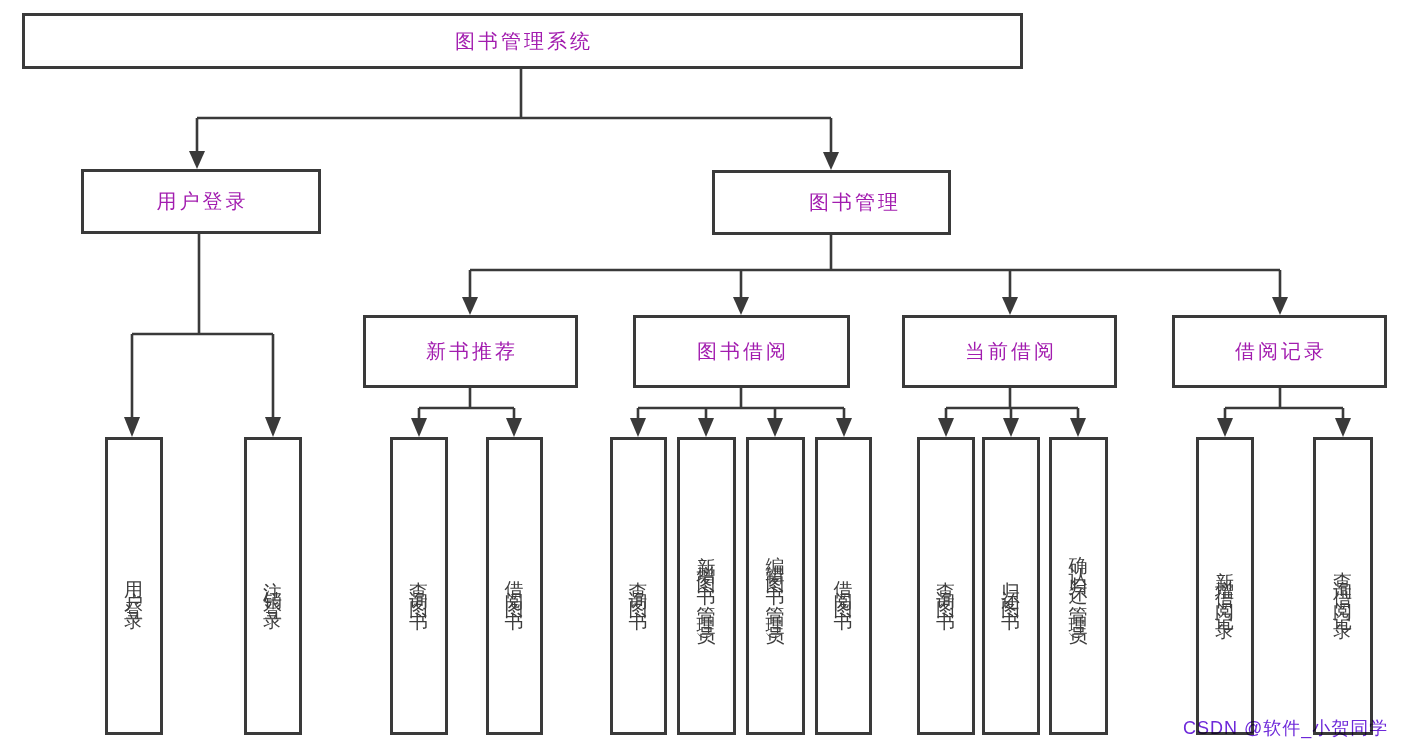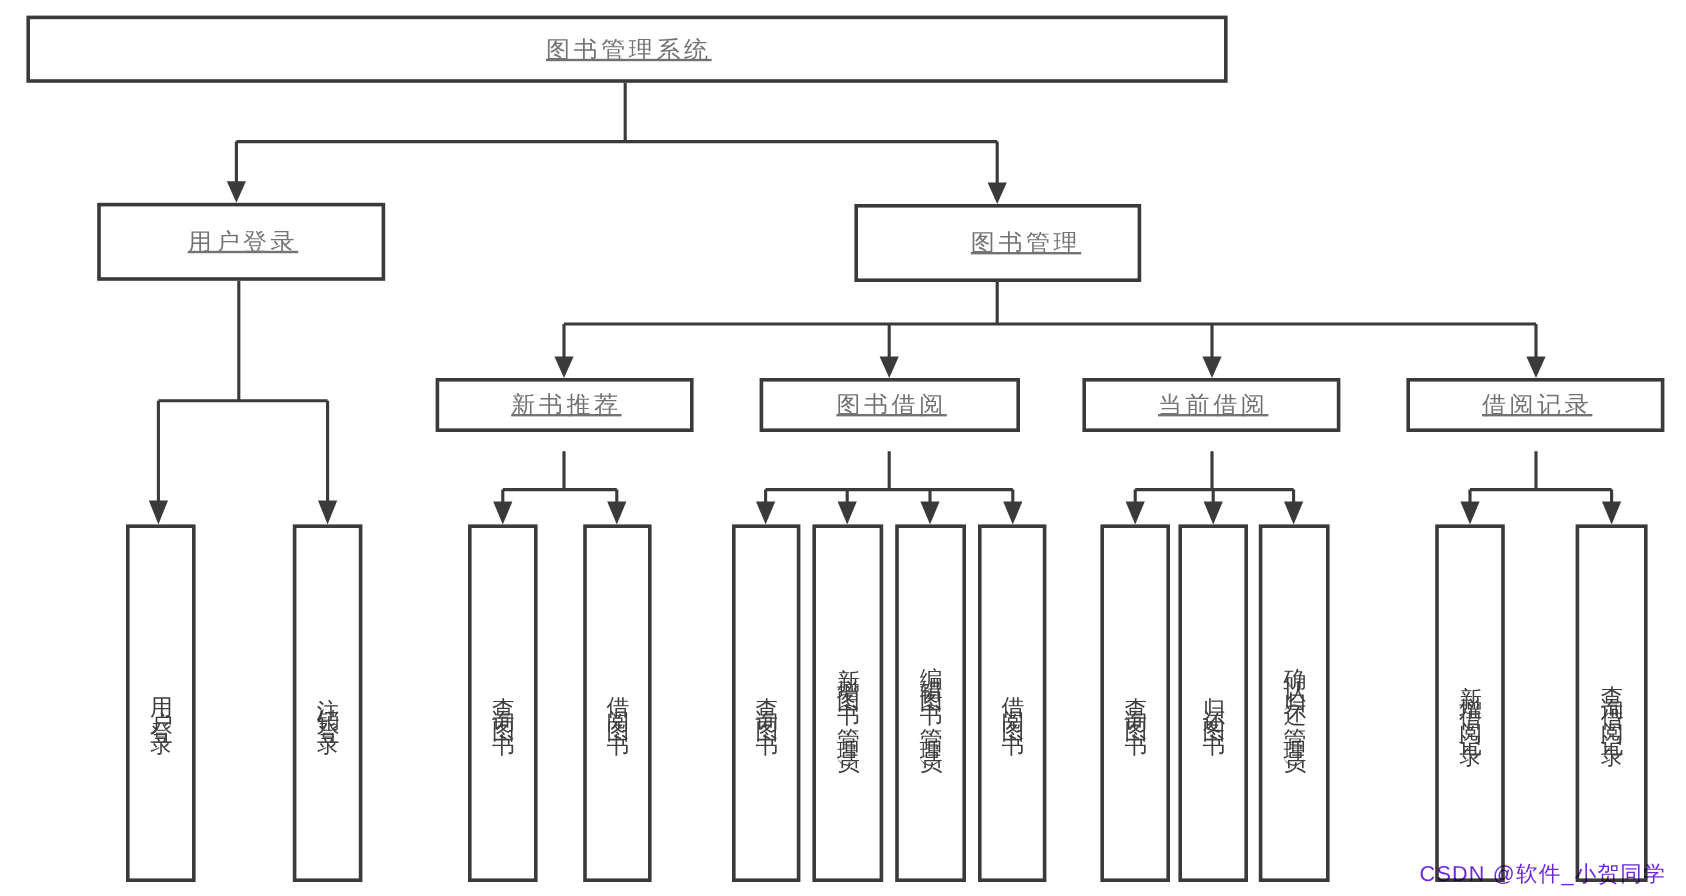--- a/index.html
+++ b/index.html
@@ -14,37 +14,36 @@
     display:flex;
     align-items:center;
     justify-content:center;
     color:#3d3d3d;
   }
   .hlabel{
     font-size:20px;
     letter-spacing:3px;
     text-indent:3px;
     white-space:nowrap;
-    color:#737373;
-    text-decoration:underline;
+    color:#a21caf;
   }
   .vlabel{
     writing-mode:vertical-rl;
     text-orientation:mixed;
     font-size:19px;
     letter-spacing:10px;
     line-height:1;
     color:#3d3d3d;
     white-space:nowrap;
   }
   
   .root-box   {left:22px;  top:13px;  width:1001px; height:56px;}
   .lvl2-a     {left:81px;  top:169px; width:240px;  height:65px;}
   .lvl2-b     {left:712px; top:170px; width:239px;  height:65px;padding-left:44px;}
-  .lvl3       {top:315px;  height:45px;}
+  .lvl3       {top:315px;  height:73px;}
   .lvl3-a     {left:363px; width:215px;}
   .lvl3-b     {left:633px; width:217px;align-items:center;}
   .lvl3-c     {left:902px; width:215px;}
   .lvl3-d     {left:1172px;width:215px;}
   .lvl4       {top:437px;  height:298px;}
   .l4-1 {left:105px; width:58px;}
   .l4-2 {left:244px; width:58px;}
   .l4-3 {left:390px; width:58px;}
   .l4-4 {left:486px; width:57px;}
   .l4-5 {left:610px; width:57px;}

